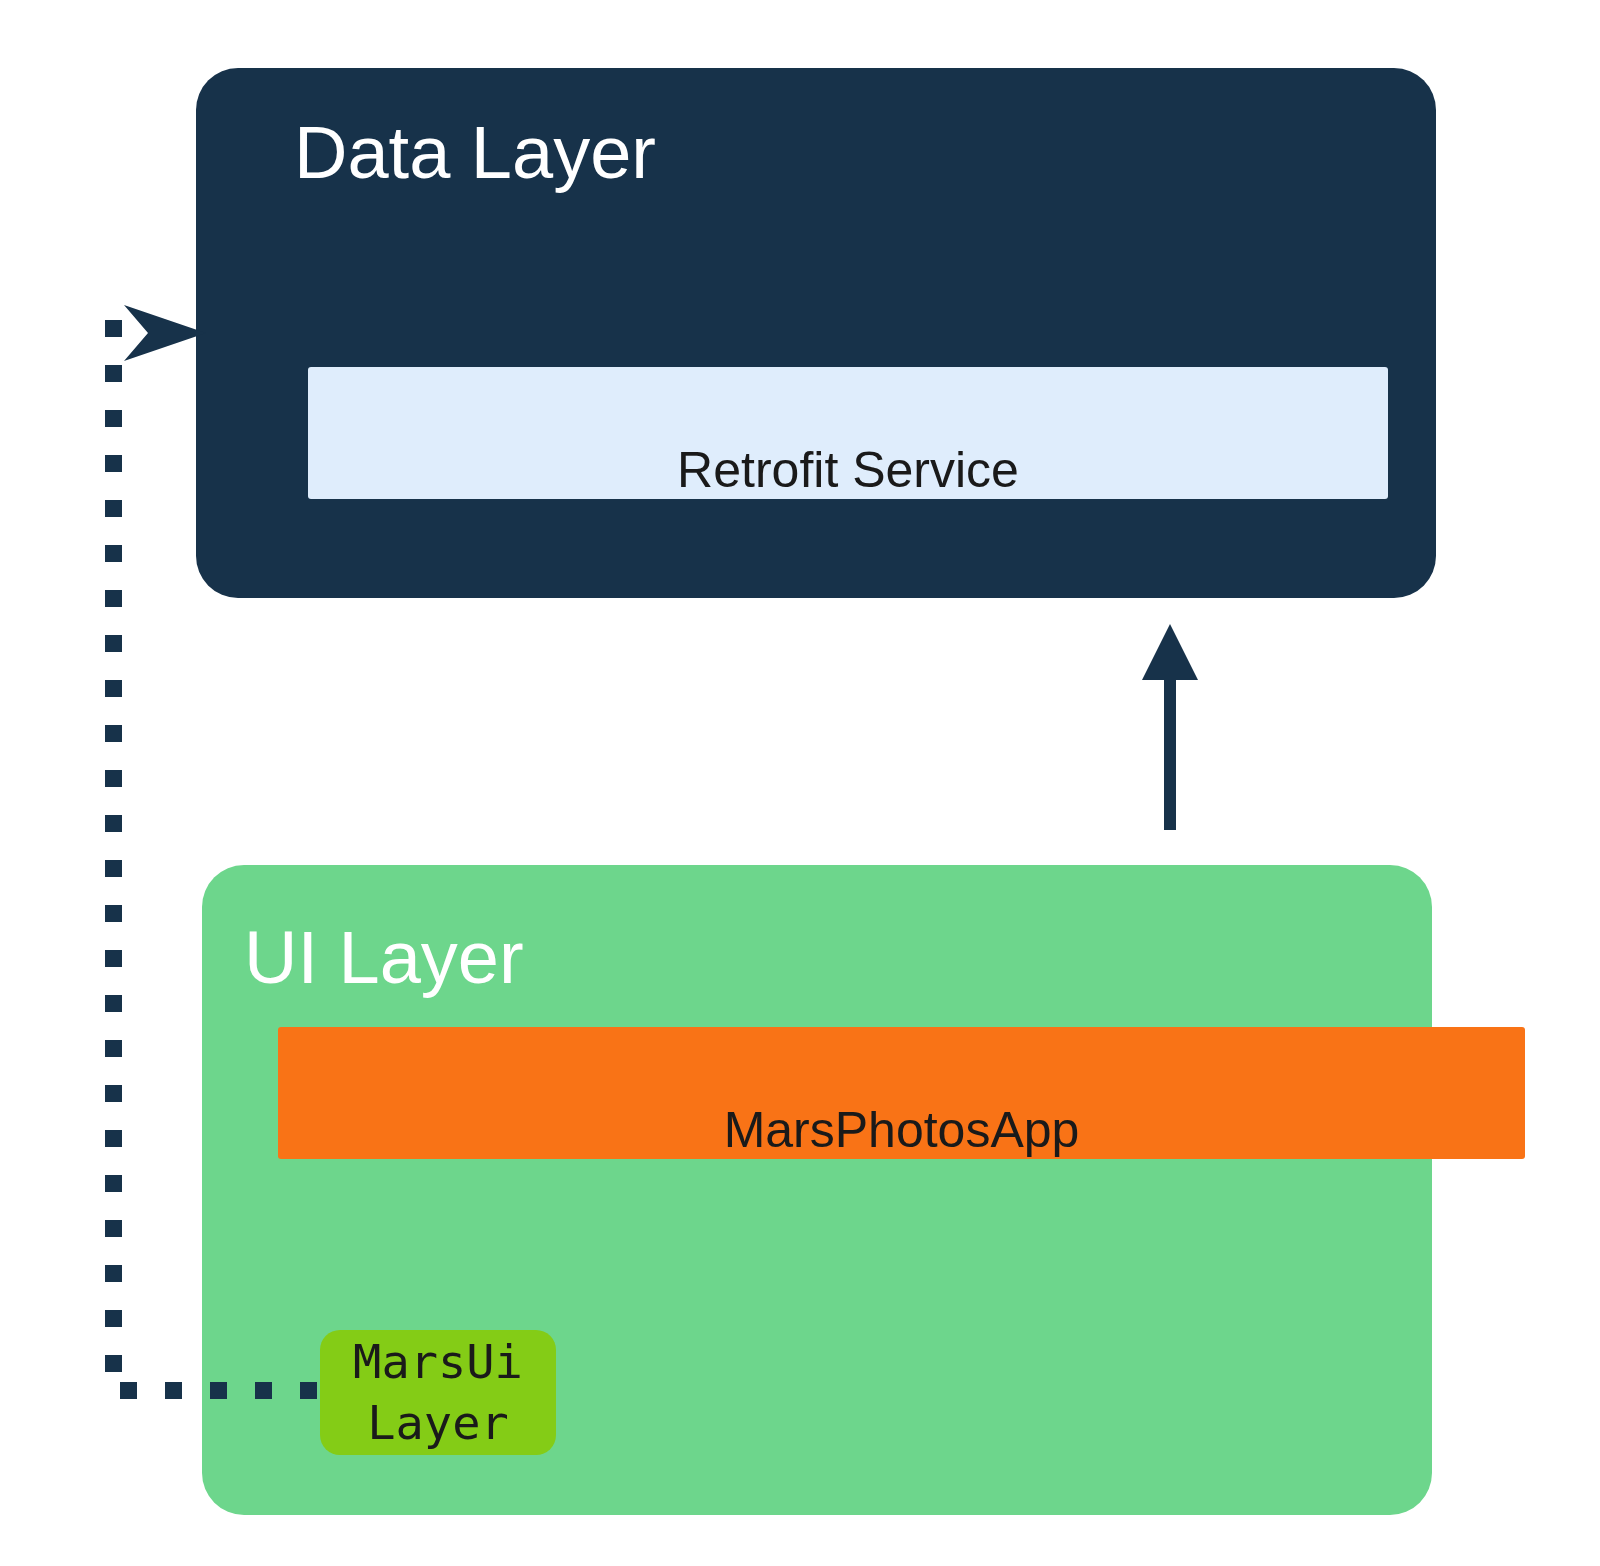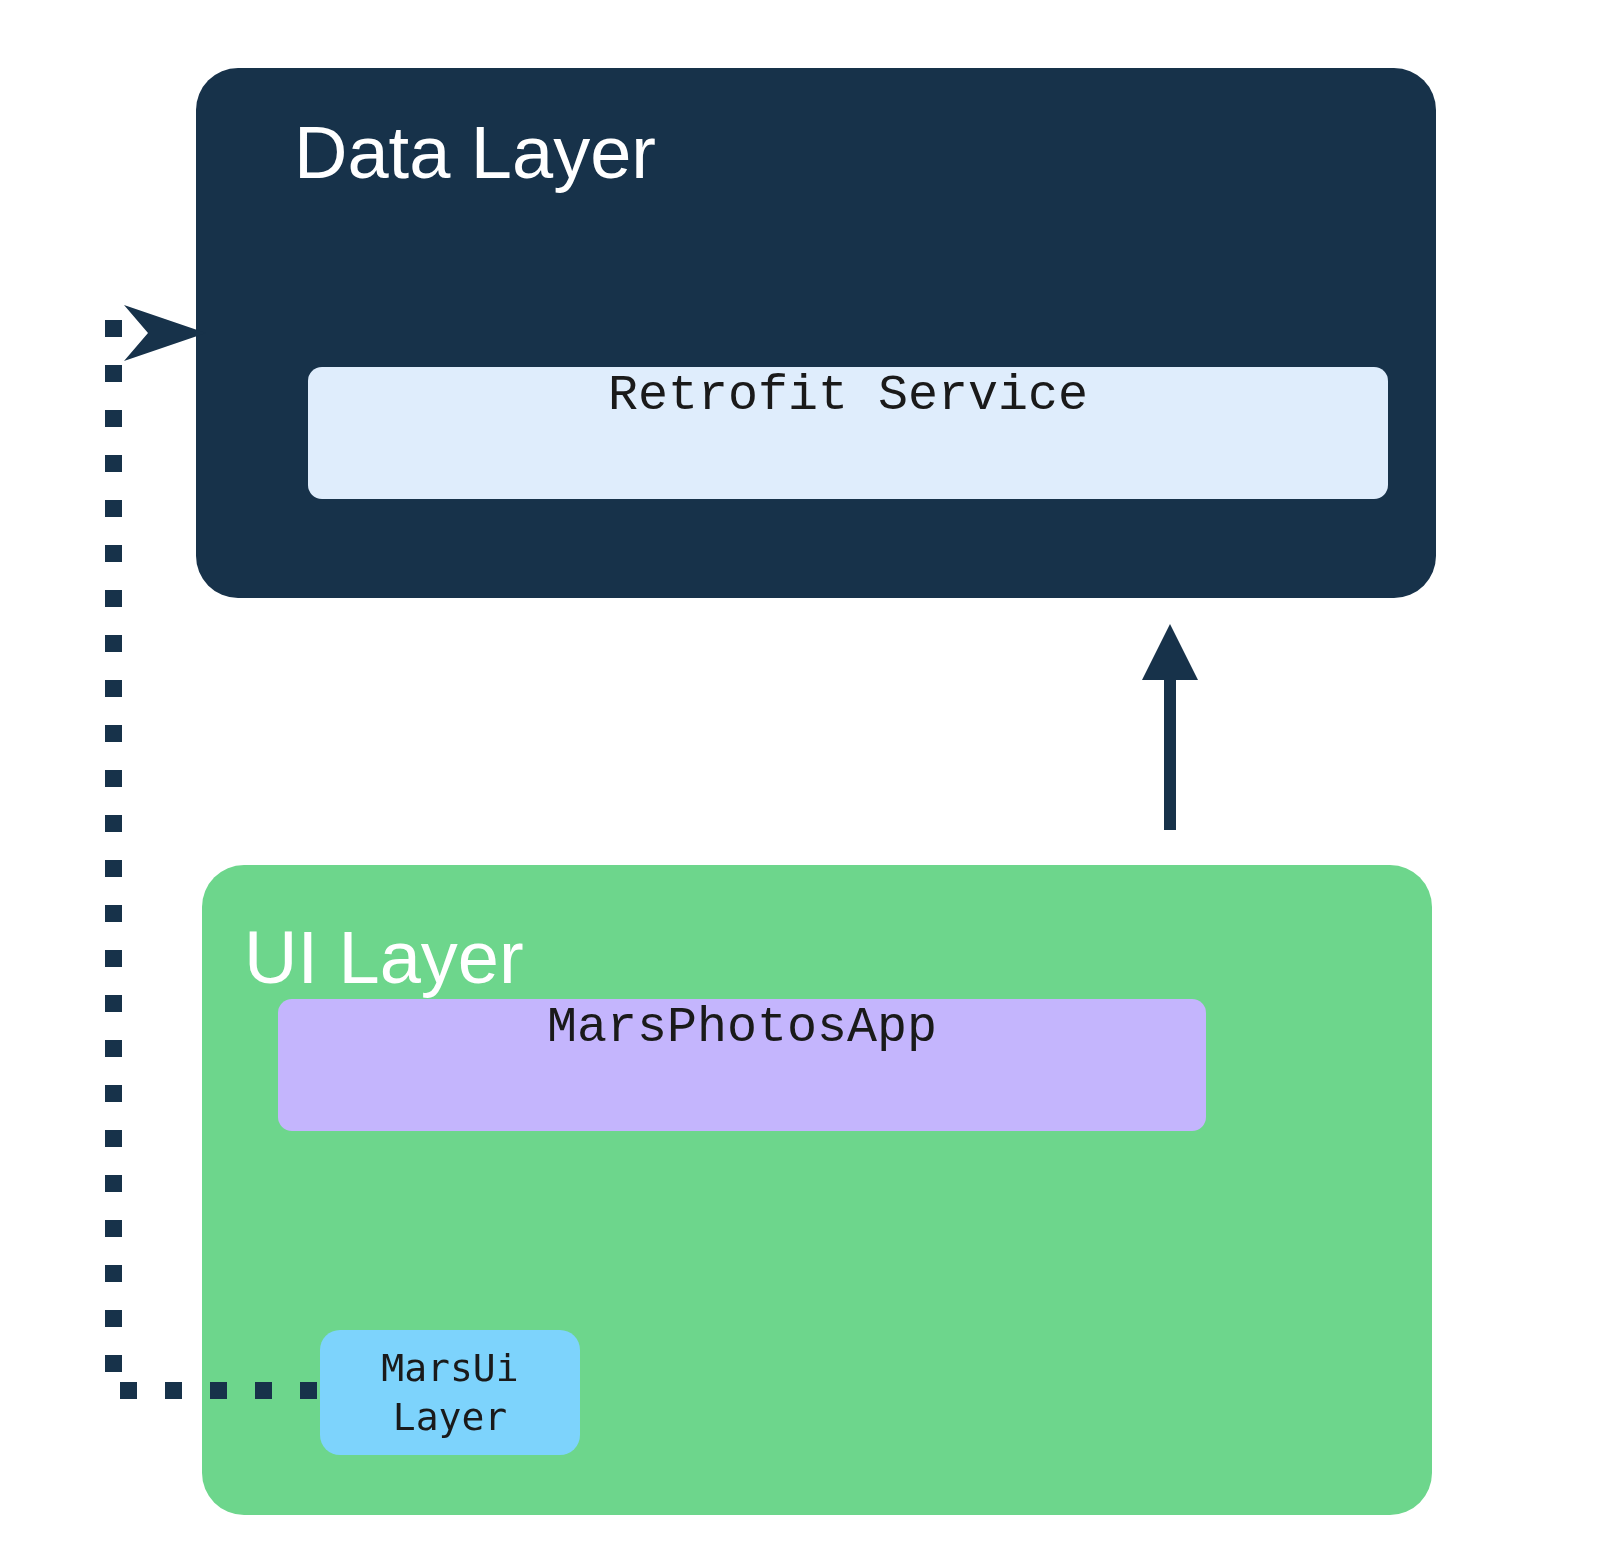--- a/index.html
+++ b/index.html
@@ -51,71 +51,70 @@
     white-space: nowrap;
   }
   #ui-layer .layer-title {
     left: 42px;
     top: 56px;
   }
 
   
   .component-box {
     position: absolute;
-    border-radius: 14px;
+    border-radius: 3px;
     display: flex;
-    align-items: flex-start;
+    align-items: flex-end;
     justify-content: center;
     box-sizing: border-box;
     font-size: 50px;
     color: #1a1a1a;
     font-weight: 400;
     white-space: nowrap;
-    font-family: Liberation Mono, monospace;
   }
 
   #retrofit-service-box {
     left: 112px;
     top: 299px;
     width: 1080px;
     height: 132px;
     background: #dfedfc;
   }
 
   #mars-photos-app-box {
     left: 76px;
-    top: 134px;
-    width: 928px;
+    top: 162px;
+    width: 1247px;
     height: 132px;
-    background: #c4b5fd;
+    background: #f97316;
   }
 
   #mars-view-model-box {
     left: 76px;
     top: 348px;
     width: 1084px;
     height: 132px;
     background: #dfedfc;
   }
 
   
   #mars-ui-state-chip {
     position: absolute;
     left: 320px;
     top: 1330px;
-    width: 260px;
+    width: 236px;
     height: 125px;
-    background: #7dd3fc;
+    background: #84cc16;
     border-radius: 20px;
     display: flex;
     flex-direction: column;
     align-items: center;
     justify-content: center;
     font-family: "DejaVu Sans Mono", monospace;
-    font-size: 38px;
+    font-size: 47px;
     color: #1a1a1a;
     line-height: 1.28;
     z-index: 40;
   }
   #mars-ui-state-chip span {
     display: block;
     text-align: center;
   }
 
   

